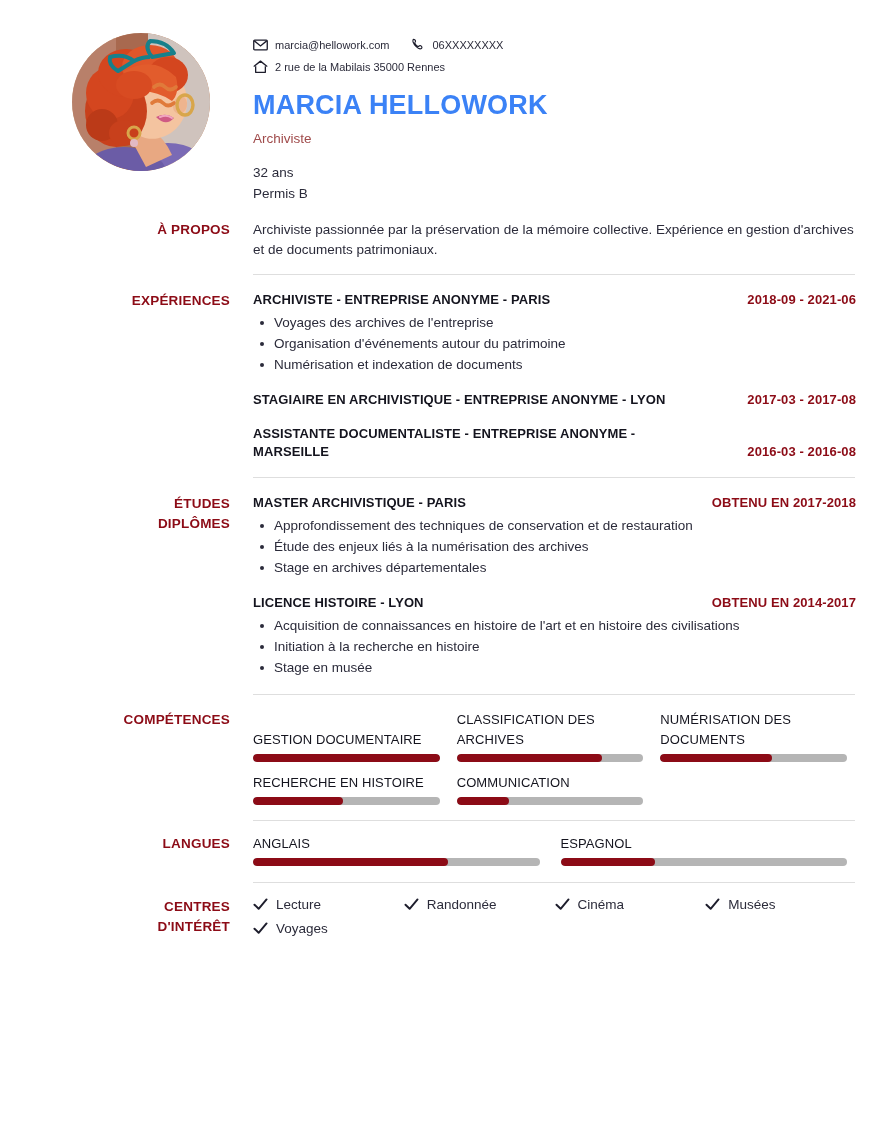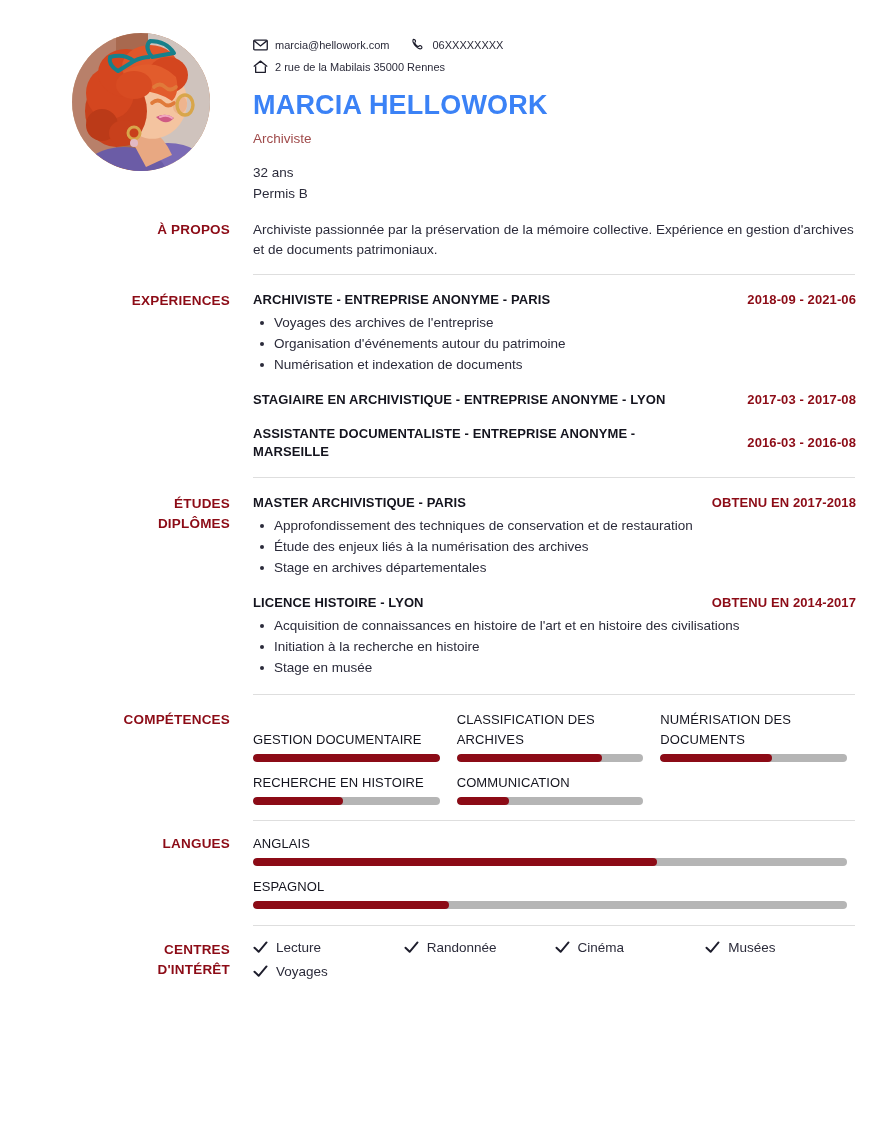--- a/index.html
+++ b/index.html
@@ -99,21 +99,21 @@
     line-height: 20px;
     color: #2b2b3a;
   }
 
   
   .entry { margin-bottom: 16px; }
   .entry:last-child { margin-bottom: 0; }
   .entry-head {
     display: flex;
     justify-content: space-between;
-    align-items: center;
+    align-items: flex-end;
     gap: 14px;
   }
   .entry-title {
     font-size: 13px;
     font-weight: bold;
     color: #14141e;
     line-height: 18px;
     letter-spacing: 0.1px;
     max-width: 430px;
   }
@@ -146,21 +146,21 @@
 
   
   .skill-grid {
     display: grid;
     grid-template-columns: repeat(3, 1fr);
     column-gap: 8px;
     row-gap: 0px;
   }
   .lang-grid {
     display: grid;
-    grid-template-columns: repeat(1, 1fr);
+    grid-template-columns: repeat(2, 1fr);
     column-gap: 12px;
   }
   .skill {
     padding-right: 9px;
     display: flex;
     flex-direction: column;
     justify-content: flex-end;
     margin-bottom: 11px;
   }
   .skill-name {

